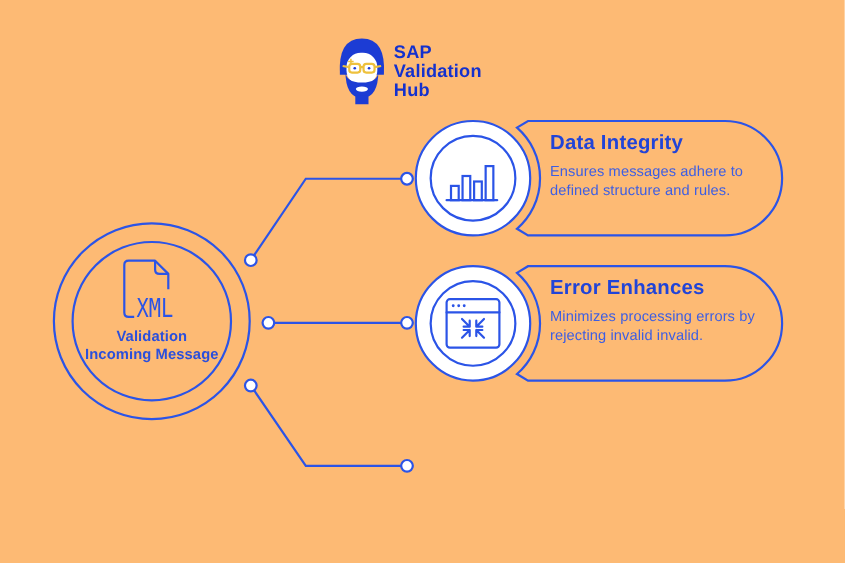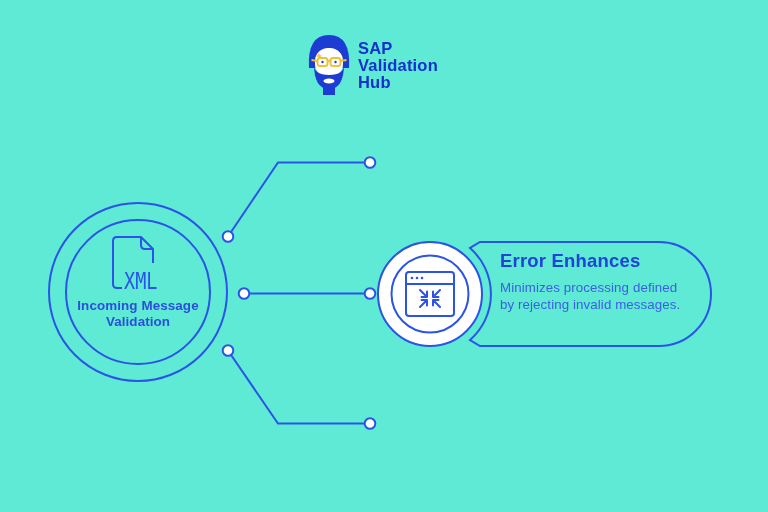--- a/index.html
+++ b/index.html
@@ -1,17 +1,17 @@
 <!DOCTYPE html>
 <html><head>
 <meta charset="utf-8">
 <style>
   html,body{margin:0;padding:0;background:#fff;}
   .stage{
-    position:relative;width:768px;height:512px;background:#5eead4;
+    position:relative;width:768px;height:512px;background:#fdba74;
     font-family:"Liberation Sans",sans-serif;overflow:hidden;
   }
   
   .logo{position:absolute;left:306px;top:31px;display:flex;}
   .logo-text{
     position:absolute;left:52px;top:9px;
     font-size:16.5px;font-weight:bold;color:#1431ce;
     line-height:17px;letter-spacing:.2px;white-space:nowrap;
   }
   
@@ -85,25 +85,43 @@
     <svg width="182" height="182" viewBox="0 0 182 182">
       <circle cx="91" cy="91" r="89" class="stroke" stroke="#2b54e7" stroke-width="2" fill="#ffffff"></circle>
       <circle cx="91" cy="91" r="72" stroke="#2b54e7" stroke-width="2" fill="none"></circle>
       <g stroke="#2b54e7" stroke-width="2" fill="none" stroke-linejoin="round">
         <path d="M75 87 L70 87 Q66 87 66 83 L66 40 Q66 36 70 36 L94 36 L106 48 L106 62"></path>
         <path d="M94 36 L94 44 Q94 48 98 48 L106 48"></path>
       </g>
       <text x="0" y="0" transform="translate(77,87.5) scale(1,1.28)" font-family="DejaVu Sans Mono, monospace" font-size="18.5" fill="#2b54e7">XML</text>
     </svg>
     <div class="center-label">
+      <div>Validation</div>
       <div>Incoming Message</div>
-      <div>Validation</div>
     </div>
   </div>
 
+  <div class="item" style="top:103.5px">
+    <svg width="346" height="116" viewBox="0 0 346 116">
+      <path d="M108 6 H287 A52 52 0 0 1 287 110 H108 L98 104 A61 61 0 0 0 98 12 Z" class="stroke" stroke="#2b54e7" stroke-width="2" fill="#ffffff"></path>
+      <circle cx="58" cy="58" r="52" stroke="#2b54e7" stroke-width="2" fill="#ffffff"></circle>
+      <circle cx="58" cy="58" r="38.5" stroke="#2b54e7" stroke-width="2" fill="none"></circle>
+      <g stroke="#2b54e7" stroke-width="2" fill="none" stroke-linecap="round">
+        <path d="M34 78 H80"></path>
+        <rect x="38" y="65" width="7" height="13"></rect>
+        <rect x="48.5" y="56" width="7" height="22"></rect>
+        <rect x="59" y="61" width="7" height="17"></rect>
+        <rect x="69.5" y="47" width="7" height="31"></rect>
+      </g>
+    </svg>
+    <div class="item-text">
+      <div class="item-title">Data Integrity</div>
+      <div class="item-desc">Ensures messages adhere to defined structure and rules.</div>
+    </div>
+  </div>
 
   <div class="item" style="top:235.5px">
     <svg width="346" height="116" viewBox="0 0 346 116">
       <path d="M108 6 H287 A52 52 0 0 1 287 110 H108 L98 104 A61 61 0 0 0 98 12 Z" class="stroke" stroke="#2b54e7" stroke-width="2" fill="#ffffff"></path>
       <circle cx="58" cy="58" r="52" stroke="#2b54e7" stroke-width="2" fill="#ffffff"></circle>
       <circle cx="58" cy="58" r="38.5" stroke="#2b54e7" stroke-width="2" fill="none"></circle>
       <g>
         <g stroke="#2b54e7" stroke-width="2" fill="none" stroke-linecap="round" stroke-linejoin="round">
           <rect x="34" y="36" width="48" height="44" rx="3"></rect>
           <path d="M34 48 H82"></path>
@@ -112,18 +130,18 @@
           <path d="M48 71 L55 64 M55 69.5 V64 H49.5"></path>
           <path d="M68 71 L61 64 M61 69.5 V64 H66.5"></path>
         </g>
         <circle cx="40" cy="42" r="1.3" fill="#2b54e7"></circle>
         <circle cx="45" cy="42" r="1.3" fill="#2b54e7"></circle>
         <circle cx="50" cy="42" r="1.3" fill="#2b54e7"></circle>
       </g>
     </svg>
     <div class="item-text">
       <div class="item-title">Error Enhances</div>
-      <div class="item-desc">Minimizes processing defined by rejecting invalid messages.</div>
+      <div class="item-desc">Minimizes processing errors by rejecting invalid invalid.</div>
     </div>
   </div>
 
 
 </div>
 
 </body></html>

